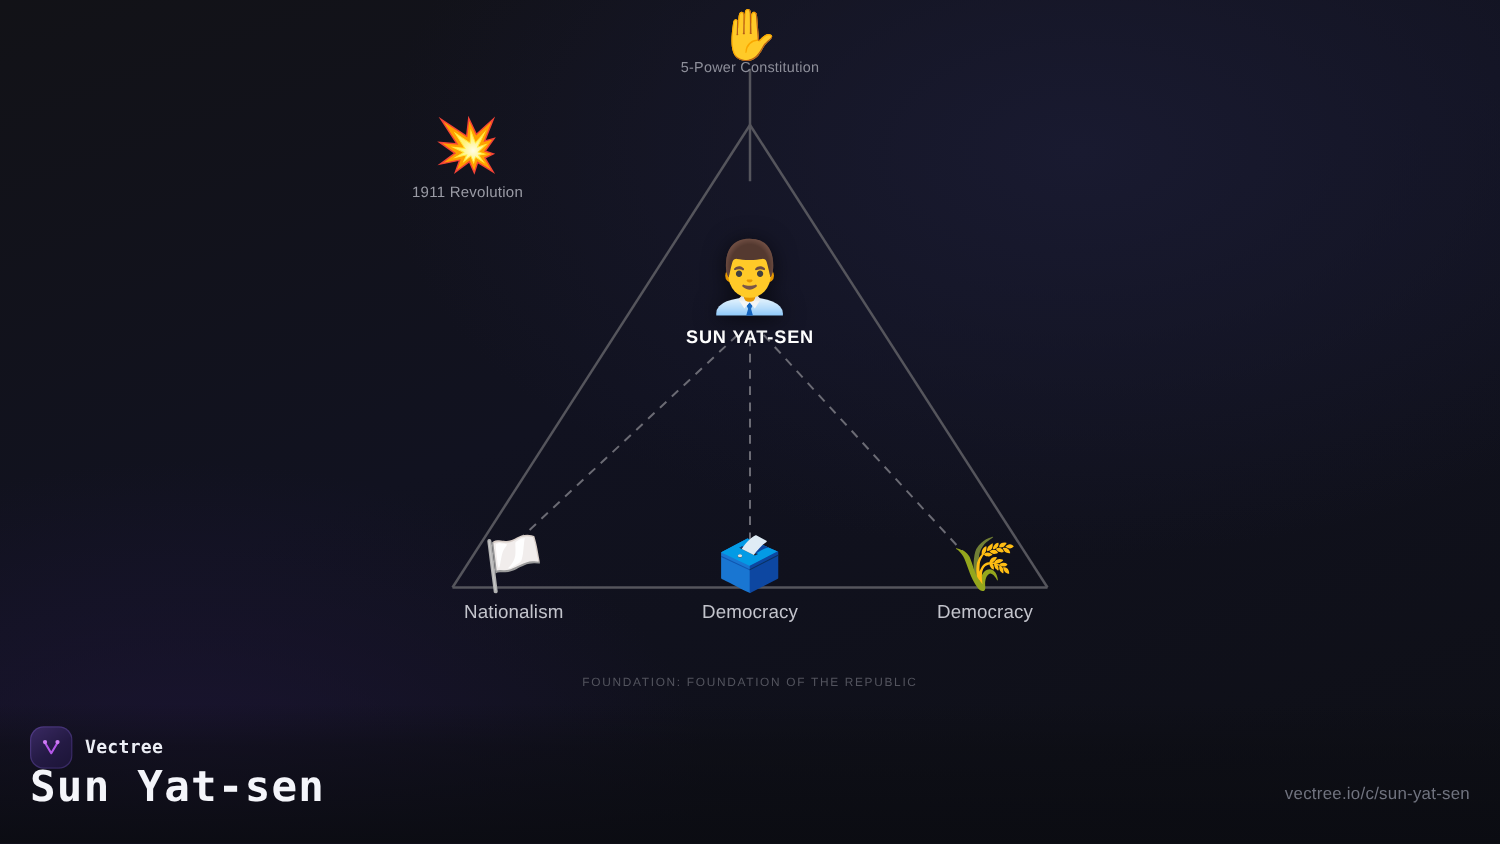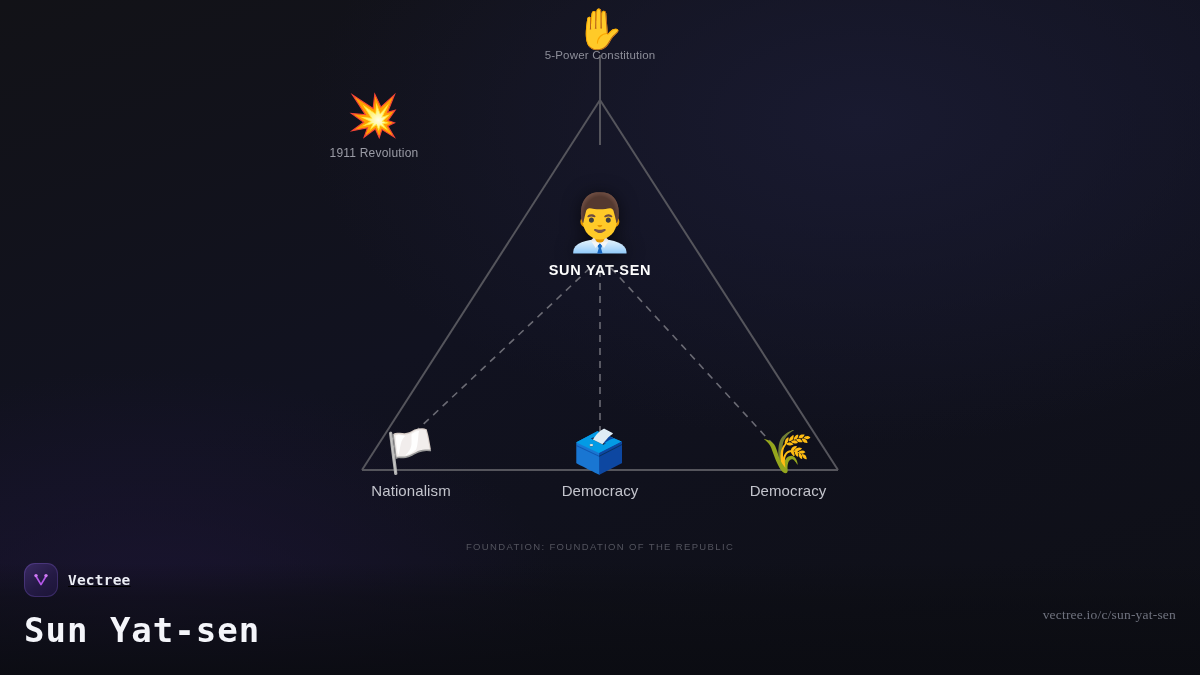--- a/index.html
+++ b/index.html
@@ -117,25 +117,24 @@
     position: absolute;
     left: 0;
     bottom: 0;
     width: 1200px;
     height: 112px;
     background: linear-gradient(180deg, rgba(12,13,19,0) 0%, rgba(12,13,19,0.55) 30%, rgba(11,12,18,0.95) 100%);
   }
   #brand-row {
     position: absolute;
     left: 24px;
-    top: 0;
+    top: 18px;
     display: flex;
     align-items: center;
     gap: 10px;
-    text-decoration: underline;
   }
   #brand-logo {
     width: 34px;
     height: 34px;
     border-radius: 11px;
     background: linear-gradient(145deg, #3a2a63 0%, #241a44 55%, #1b1436 100%);
     box-shadow: inset 0 0 0 1px rgba(160,120,255,0.22);
     display: flex;
     align-items: center;
     justify-content: center;
@@ -154,22 +153,22 @@
     font-family: "DejaVu Sans Mono", monospace;
     font-size: 34px;
     font-weight: bold;
     color: #f4f5fa;
     letter-spacing: 1px;
     line-height: 1.15;
   }
   #footer-url {
     position: absolute;
     right: 24px;
-    top: 44px;
-    font-family: Liberation Serif, serif;
+    top: 64px;
+    font-family: Liberation Sans, sans-serif;
     font-size: 13.5px;
     color: #70737f;
     letter-spacing: 0.2px;
   }
 </style>
 </head>
 <body>
 
 <div id="stage">
 

